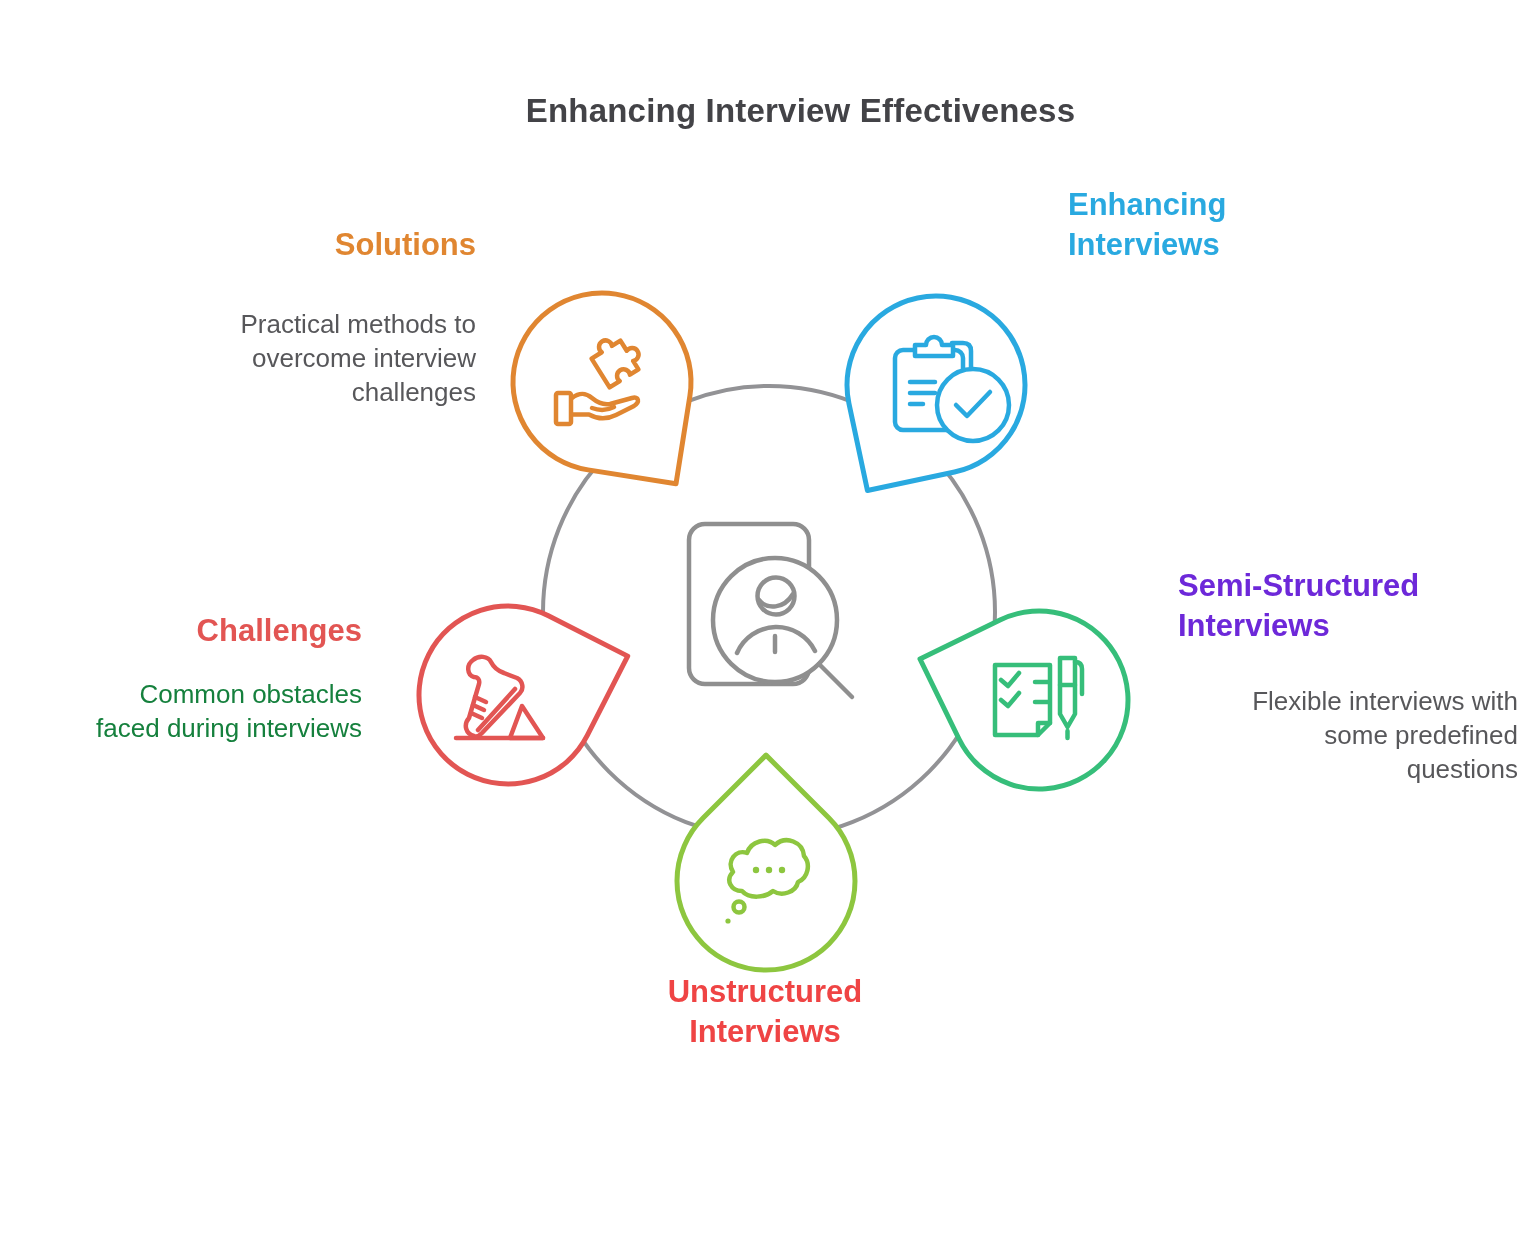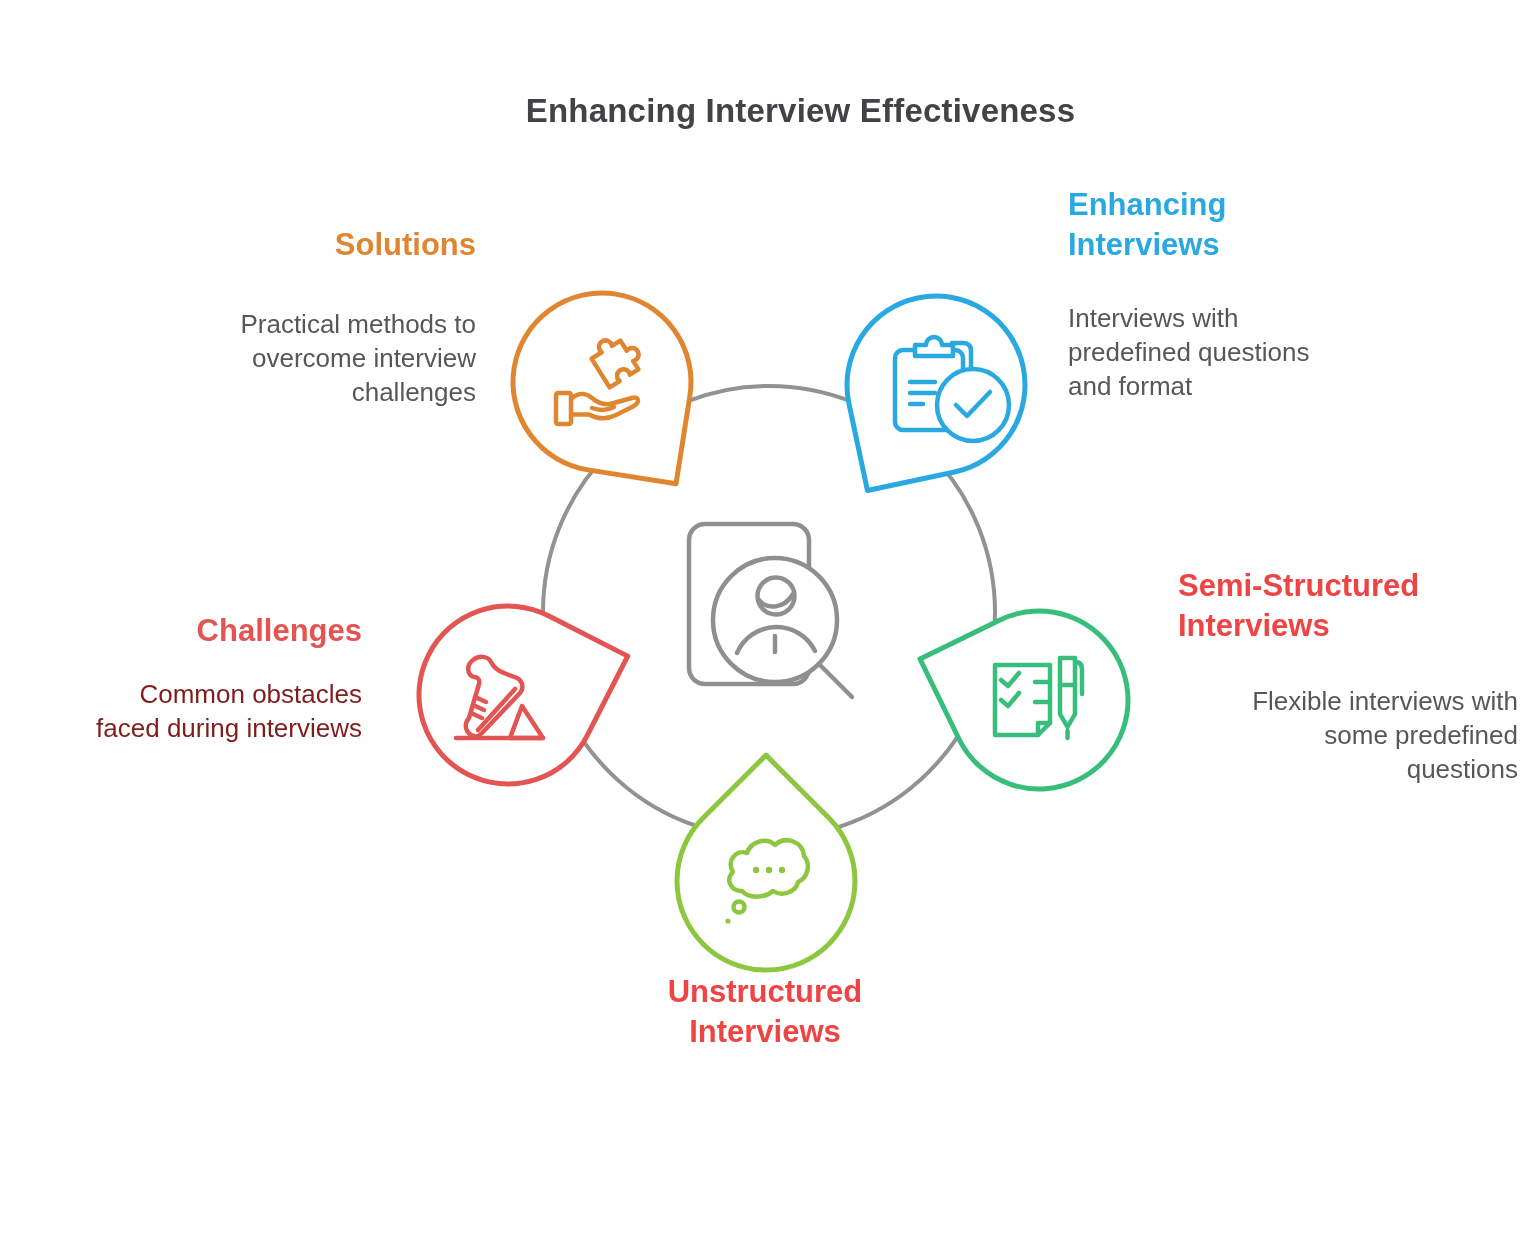--- a/index.html
+++ b/index.html
@@ -137,30 +137,27 @@
     </svg>
   </div>
 
   <div class="abs desc right" style="right: 1060px; top: 307px; width: 330px; color: rgb(87, 87, 90);">Practical methods to
 overcome interview
 challenges</div>
   <div class="abs heading right" style="right: 1060px; top: 225px; width: 330px; color: rgb(224, 134, 49);">Solutions</div>
 
   <div class="abs heading" style="left: 1068px; top: 185px; width: 320px; color: rgb(41, 169, 224);">Enhancing
 Interviews</div>
-  <div class="abs desc" style="left: 1068px; top: 301px; width: 340px; color: rgb(87, 87, 90);">Interviews with
-predefined questions
-and format</div>
 
-  <div class="abs heading" style="left: 1178px; top: 566px; width: 330px; color: #ef4444;">Semi-Structured
+  <div class="abs heading" style="left: 1178px; top: 566px; width: 330px; color: #6d28d9;">Semi-Structured
 Interviews</div>
   <div class="abs desc" style="left: 1178px; top: 684px; width: 340px; color: rgb(87, 87, 90); text-align: right;">Flexible interviews with
 some predefined
 questions</div>
 
   <div class="abs heading right" style="right: 1174px; top: 611px; width: 330px; color: rgb(226, 85, 83);">Challenges</div>
-  <div class="abs desc right" style="right: 1174px; top: 677px; width: 330px; color: #7f1d1d;">Common obstacles
+  <div class="abs desc right" style="right: 1174px; top: 677px; width: 330px; color: #15803d;">Common obstacles
 faced during interviews</div>
 
   <div class="abs heading center" style="left: 565px; top: 972px; width: 400px; color: #ef4444;">Unstructured
 Interviews</div>
 
 </div>
 
 </body></html>

